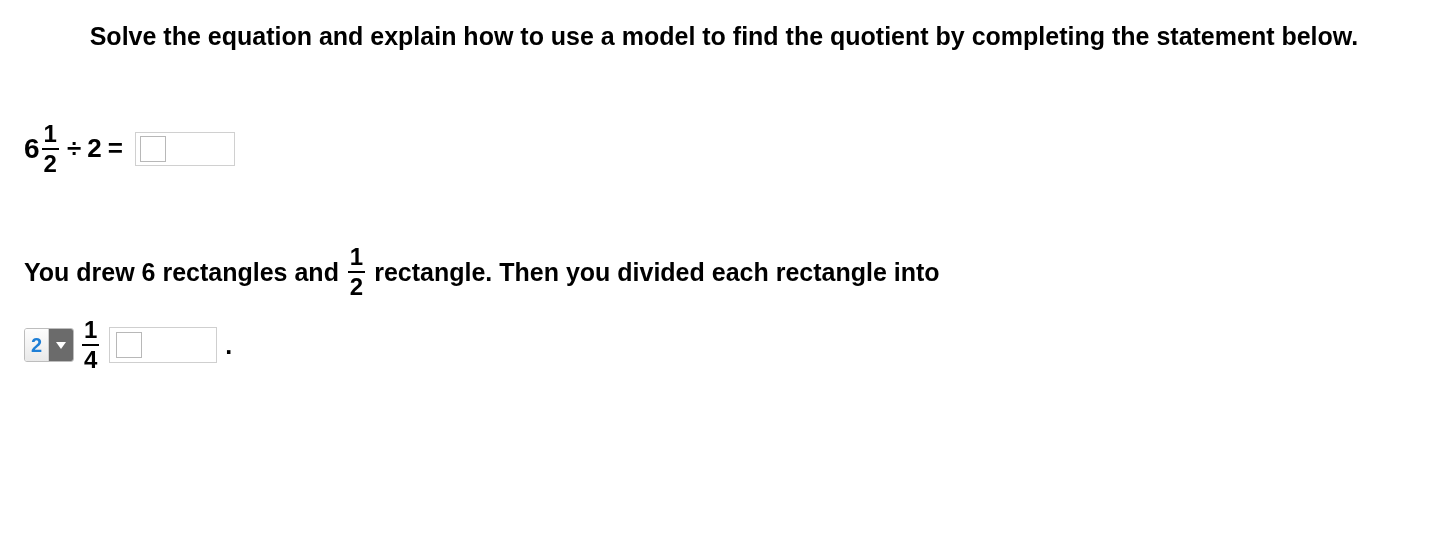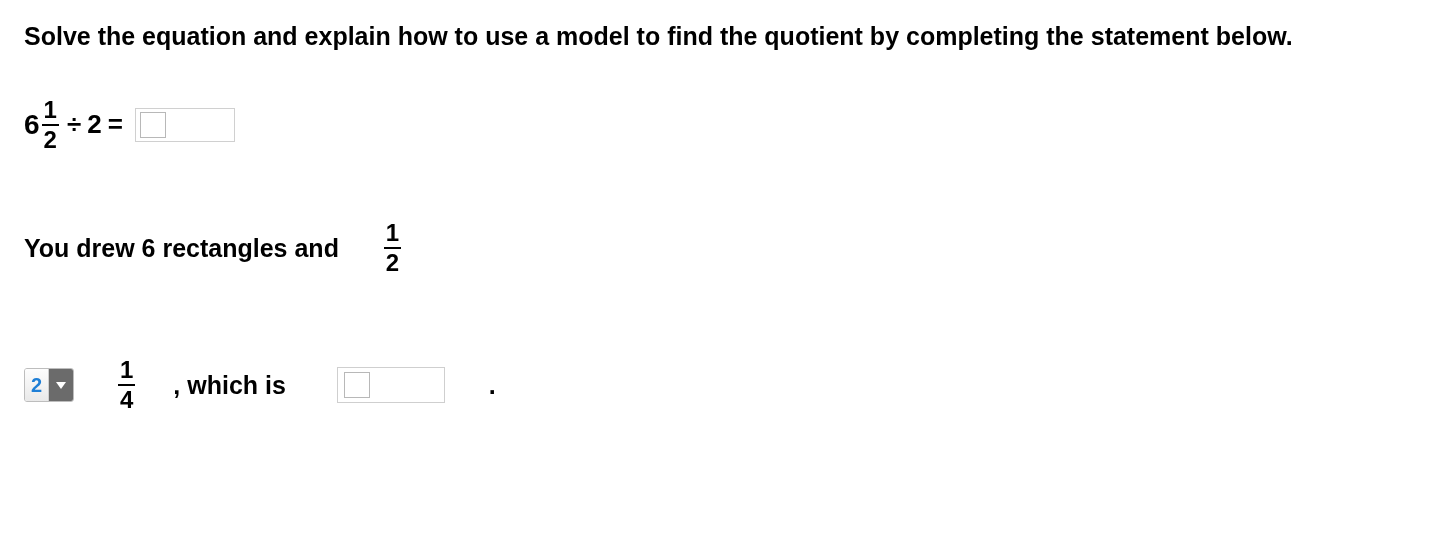--- a/index.html
+++ b/index.html
@@ -11,21 +11,22 @@
       font-family: "Lucida Grande", "Lucida Sans Unicode", "Segoe UI", Arial, sans-serif;
       background: #fff;
       padding: 20px 24px;
       font-size: 25px;
       color: #000;
       width: 1448px;
     }
     .prompt {
       font-weight: bold;
       line-height: 1.35;
-      margin-bottom: 44px;
+      margin-bottom: 68px;
+      text-align: center;
     }
     .equation-row {
       display: flex;
       align-items: center;
       gap: 6px;
       font-weight: bold;
       margin-bottom: 64px;
     }
     .mixed {
       display: inline-flex;
@@ -76,21 +77,20 @@
       background: #fff;
       margin-left: 4px;
     }
     .statement {
       font-weight: bold;
       line-height: 2.6;
       display: flex;
       flex-wrap: wrap;
       column-gap: 0;
       row-gap: 4px;
-      gap: 36px;
     }
     .statement .seg {
       display: inline-flex;
       align-items: center;
       white-space: pre;
     }
     .dropdown {
       display: inline-flex;
       align-items: stretch;
       height: 34px;
@@ -164,40 +164,40 @@
 
 <div class="statement">
   <span class="seg">You drew 6 rectangles and </span>
   <span class="seg">
     <span class="fraction">
       <span class="num">1</span>
       <span class="bar"></span>
       <span class="den">2</span>
     </span>
   </span>
+  <span class="seg"> rectangle. Then you divided each rectangle into</span>
 
   <span class="seg" style="width:100%; height:0;"></span>
 
   <span class="seg">
     <span class="dropdown">
       <span class="dd-value">2</span>
       <span class="dd-caret">
         <svg viewBox="0 0 10 10">
             <polygon points="0,2 10,2 5,9"></polygon>
           </svg>
       </span>
     </span>
   </span>
   <span class="seg">
     <span class="fraction">
       <span class="num">1</span>
       <span class="bar"></span>
       <span class="den">4</span>
     </span>
   </span>
-  <span class="seg">, which is </span>
   <span class="seg">
     <span class="final-box-wrap">
       <span class="final-box-inner"></span>
     </span>
   </span>
   <span class="seg">.</span>
 </div>
 
 </body></html>

